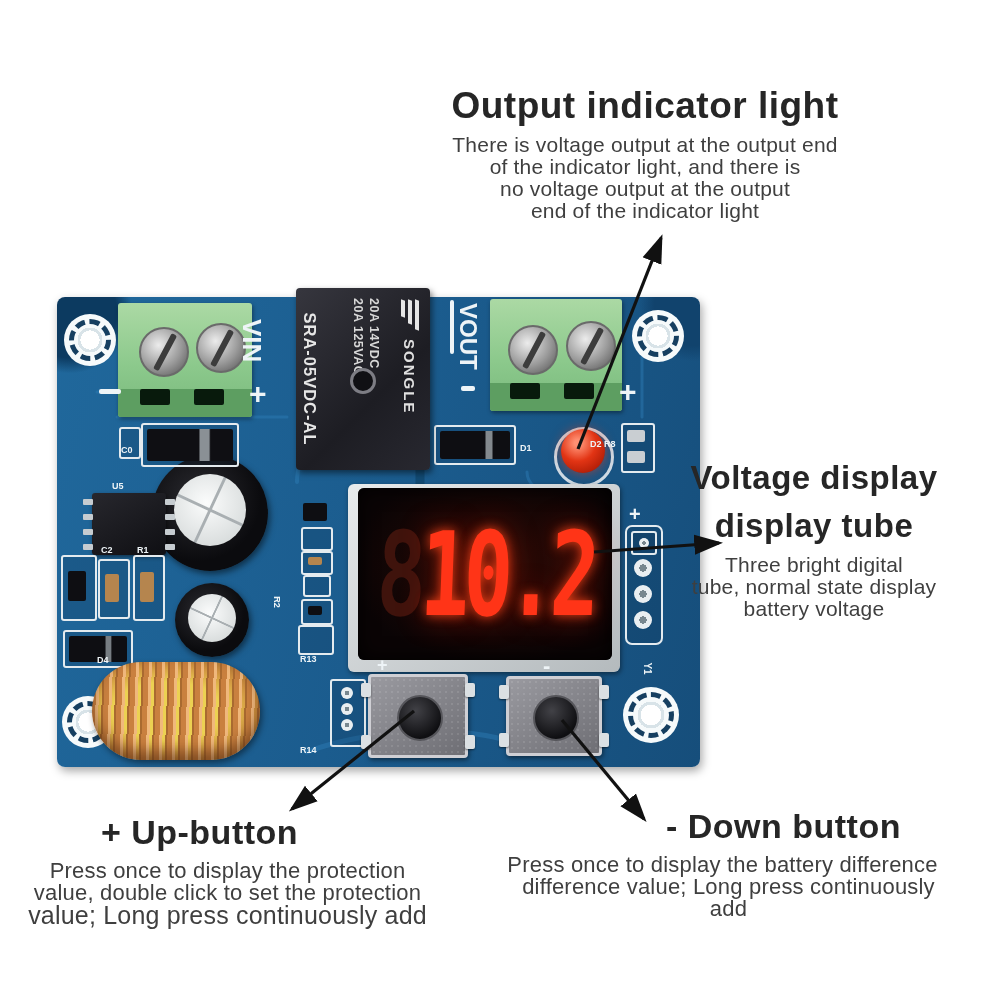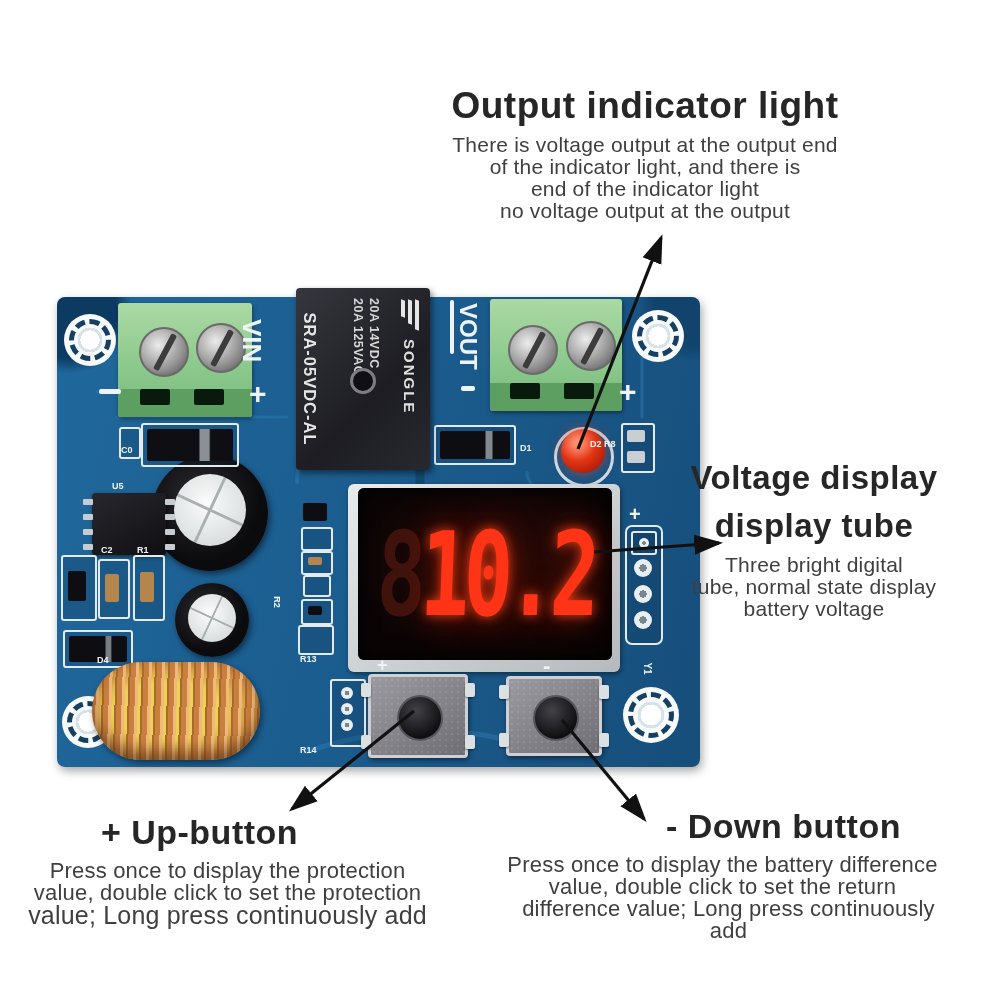--- a/index.html
+++ b/index.html
@@ -91,22 +91,22 @@
 </head>
 <body>
 
 <div id="page">
 
   <div class="ann" style="left:385px;top:78px;width:520px;">
     <h2>Output indicator light</h2>
     <div class="ann-body">
       <div class="ann-line">There is voltage output at the output end</div>
       <div class="ann-line">of the indicator light, and there is</div>
+      <div class="ann-line">no voltage output at the output</div>
       <div class="ann-line">end of the indicator light</div>
-      <div class="ann-line">no voltage output at the output</div>
     </div>
   </div>
 
   <div class="ann" style="left:664px;top:450px;width:300px;">
     <h2 style="font-size:33px;line-height:40px;">Voltage display</h2>
     <h2 style="font-size:33px;line-height:40px;">display tube</h2>
     <div class="ann-body">
       <div class="ann-line">Three bright digital</div>
       <div class="ann-line">tube, normal state display</div>
       <div class="ann-line">battery voltage</div>
@@ -119,21 +119,20 @@
       <div class="ann-line" style="font-size:22px;">Press once to display the protection</div>
       <div class="ann-line" style="font-size:22px;">value, double click to set the protection</div>
       <div class="ann-line" style="font-size:25px;">value; Long press continuously add</div>
     </div>
   </div>
 
   <div class="ann" style="left:490px;top:798px;width:465px;">
     <h2 style="font-size:34px;padding-left:122px;">- Down button</h2>
     <div class="ann-body" style="margin-top:8px;">
       <div class="ann-line" style="font-size:22px;">Press once to display the battery difference</div>
-      <div class="ann-line" style="font-size:22px;">value, double click to set the return</div>
       <div class="ann-line" style="font-size:22px;margin-left:12px;">difference value; Long press continuously add</div>
     </div>
   </div>
 
   <div class="board">
 
     <svg class="abs" width="643" height="470" style="left:0;top:0;">
       <g fill="none" stroke="#2f7fb8" stroke-opacity="0.45" stroke-linecap="round">
         <path d="M363 58 V 187" stroke="#11486f" stroke-width="9" stroke-opacity="0.85"></path>
         <path d="M 60 120 H 230" stroke-width="3"></path>

